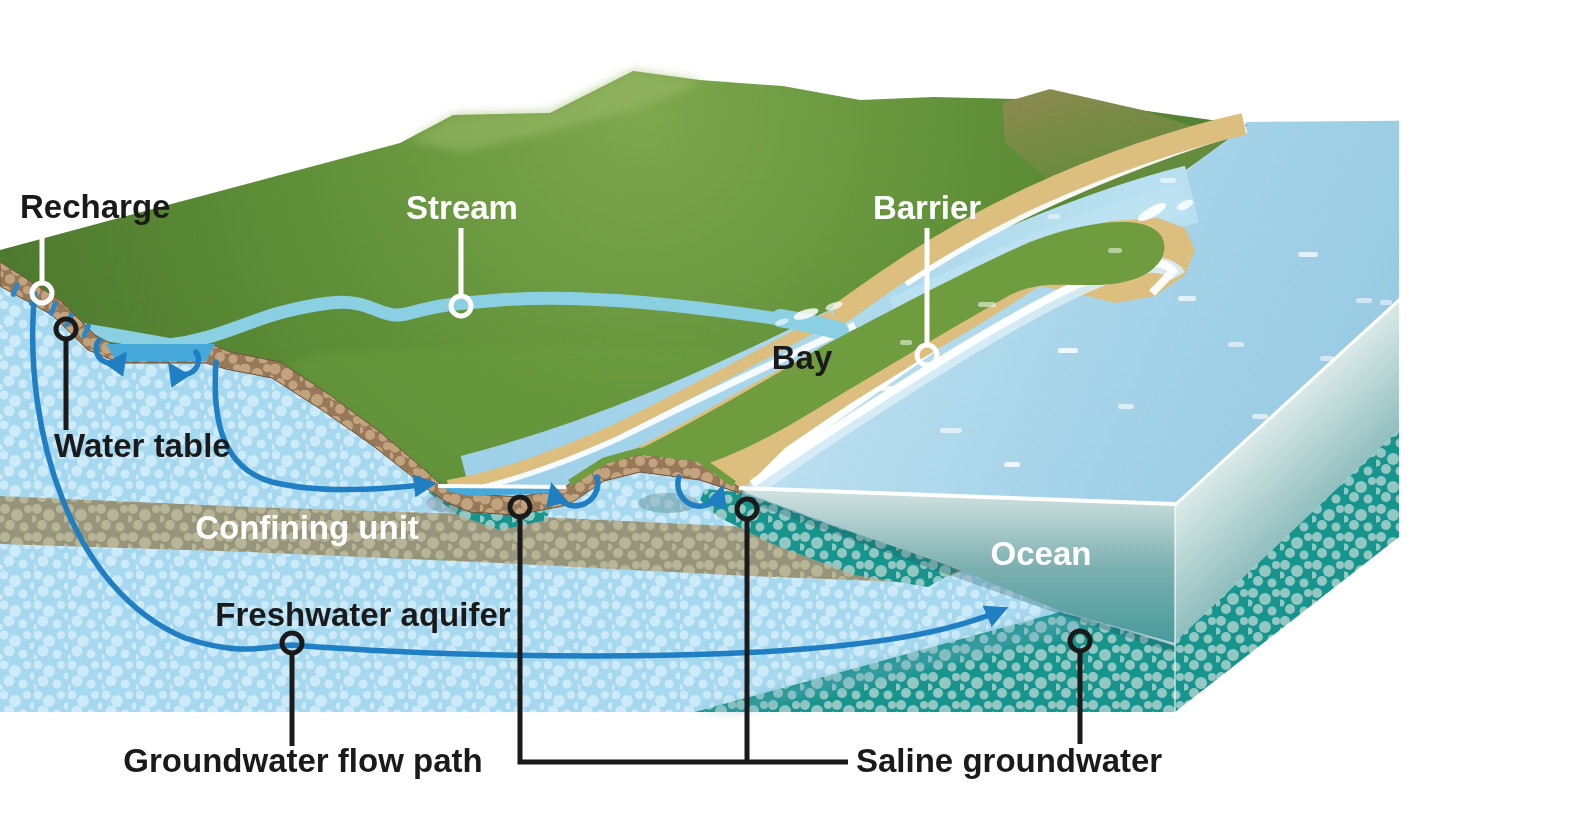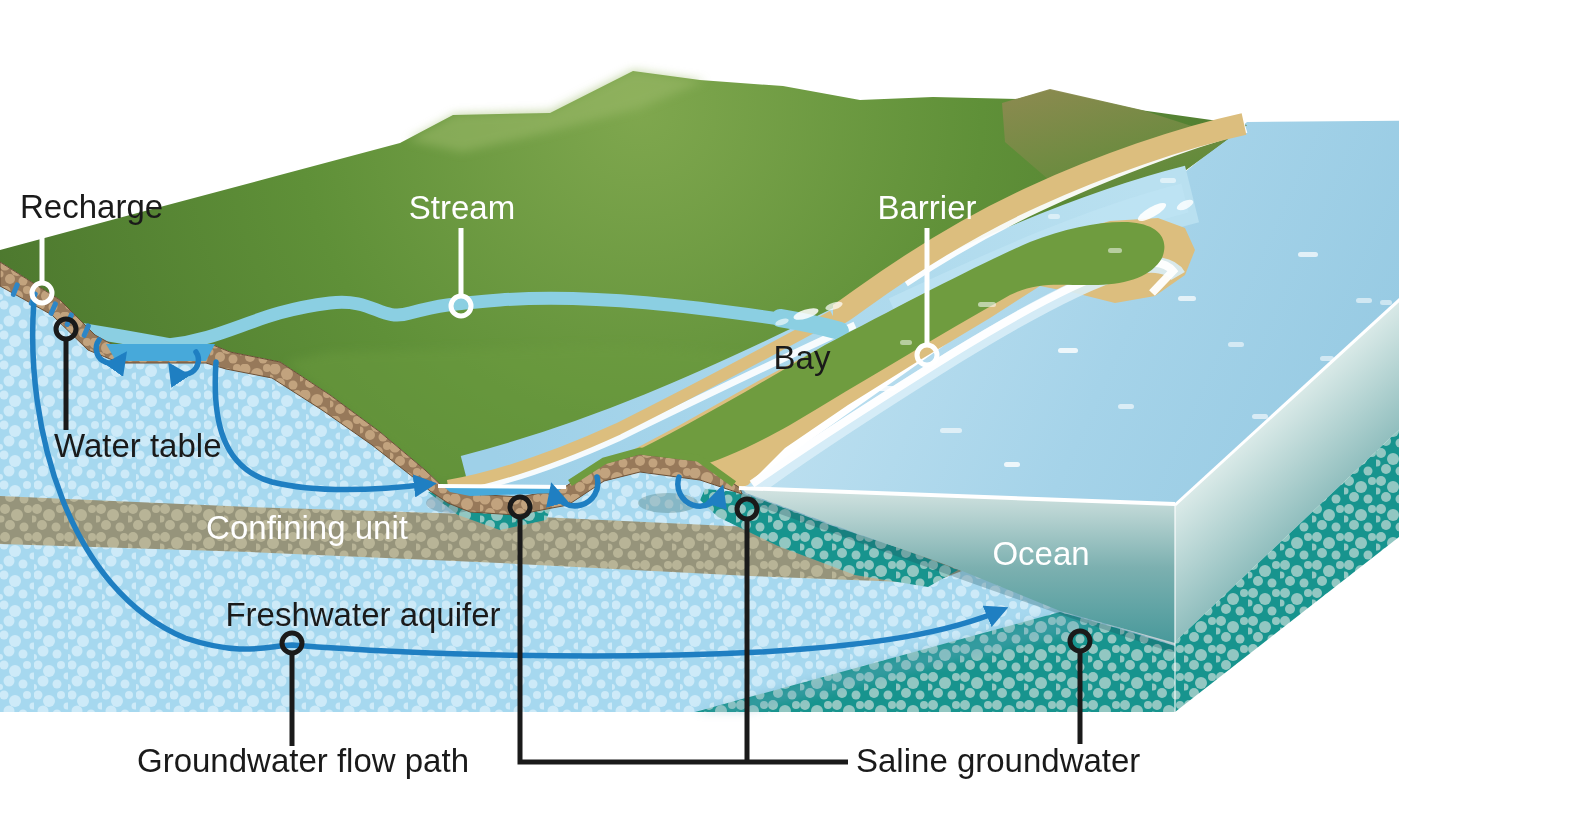--- a/index.html
+++ b/index.html
@@ -1,17 +1,17 @@
 <!DOCTYPE html>
 <html><head>
 <meta charset="utf-8">
 <style>
   html,body{margin:0;padding:0;background:#ffffff;}
   .stage{position:relative;width:1399px;height:829px;background:#ffffff;overflow:hidden;
-         font-family:"Liberation Sans", sans-serif;}
+         font-family:"Liberation Sans", sans-serif;font-weight:bold;}
   svg{display:block;}
   text{font-family:"Liberation Sans", sans-serif;font-size:33px;}
   .lbl-black{fill:#1a1a1a;}
   .lbl-white{fill:#ffffff;}
   .leader-black{stroke:#1a1a1a;stroke-width:5;fill:none;}
   .leader-white{stroke:#ffffff;stroke-width:5;fill:none;}
   .ring-black{stroke:#1a1a1a;stroke-width:5;fill:none;}
   .ring-white{stroke:#ffffff;stroke-width:5;fill:none;}
   .flow{stroke:#1f7fc2;stroke-width:5.5;fill:none;stroke-linecap:round;}
 </style>

